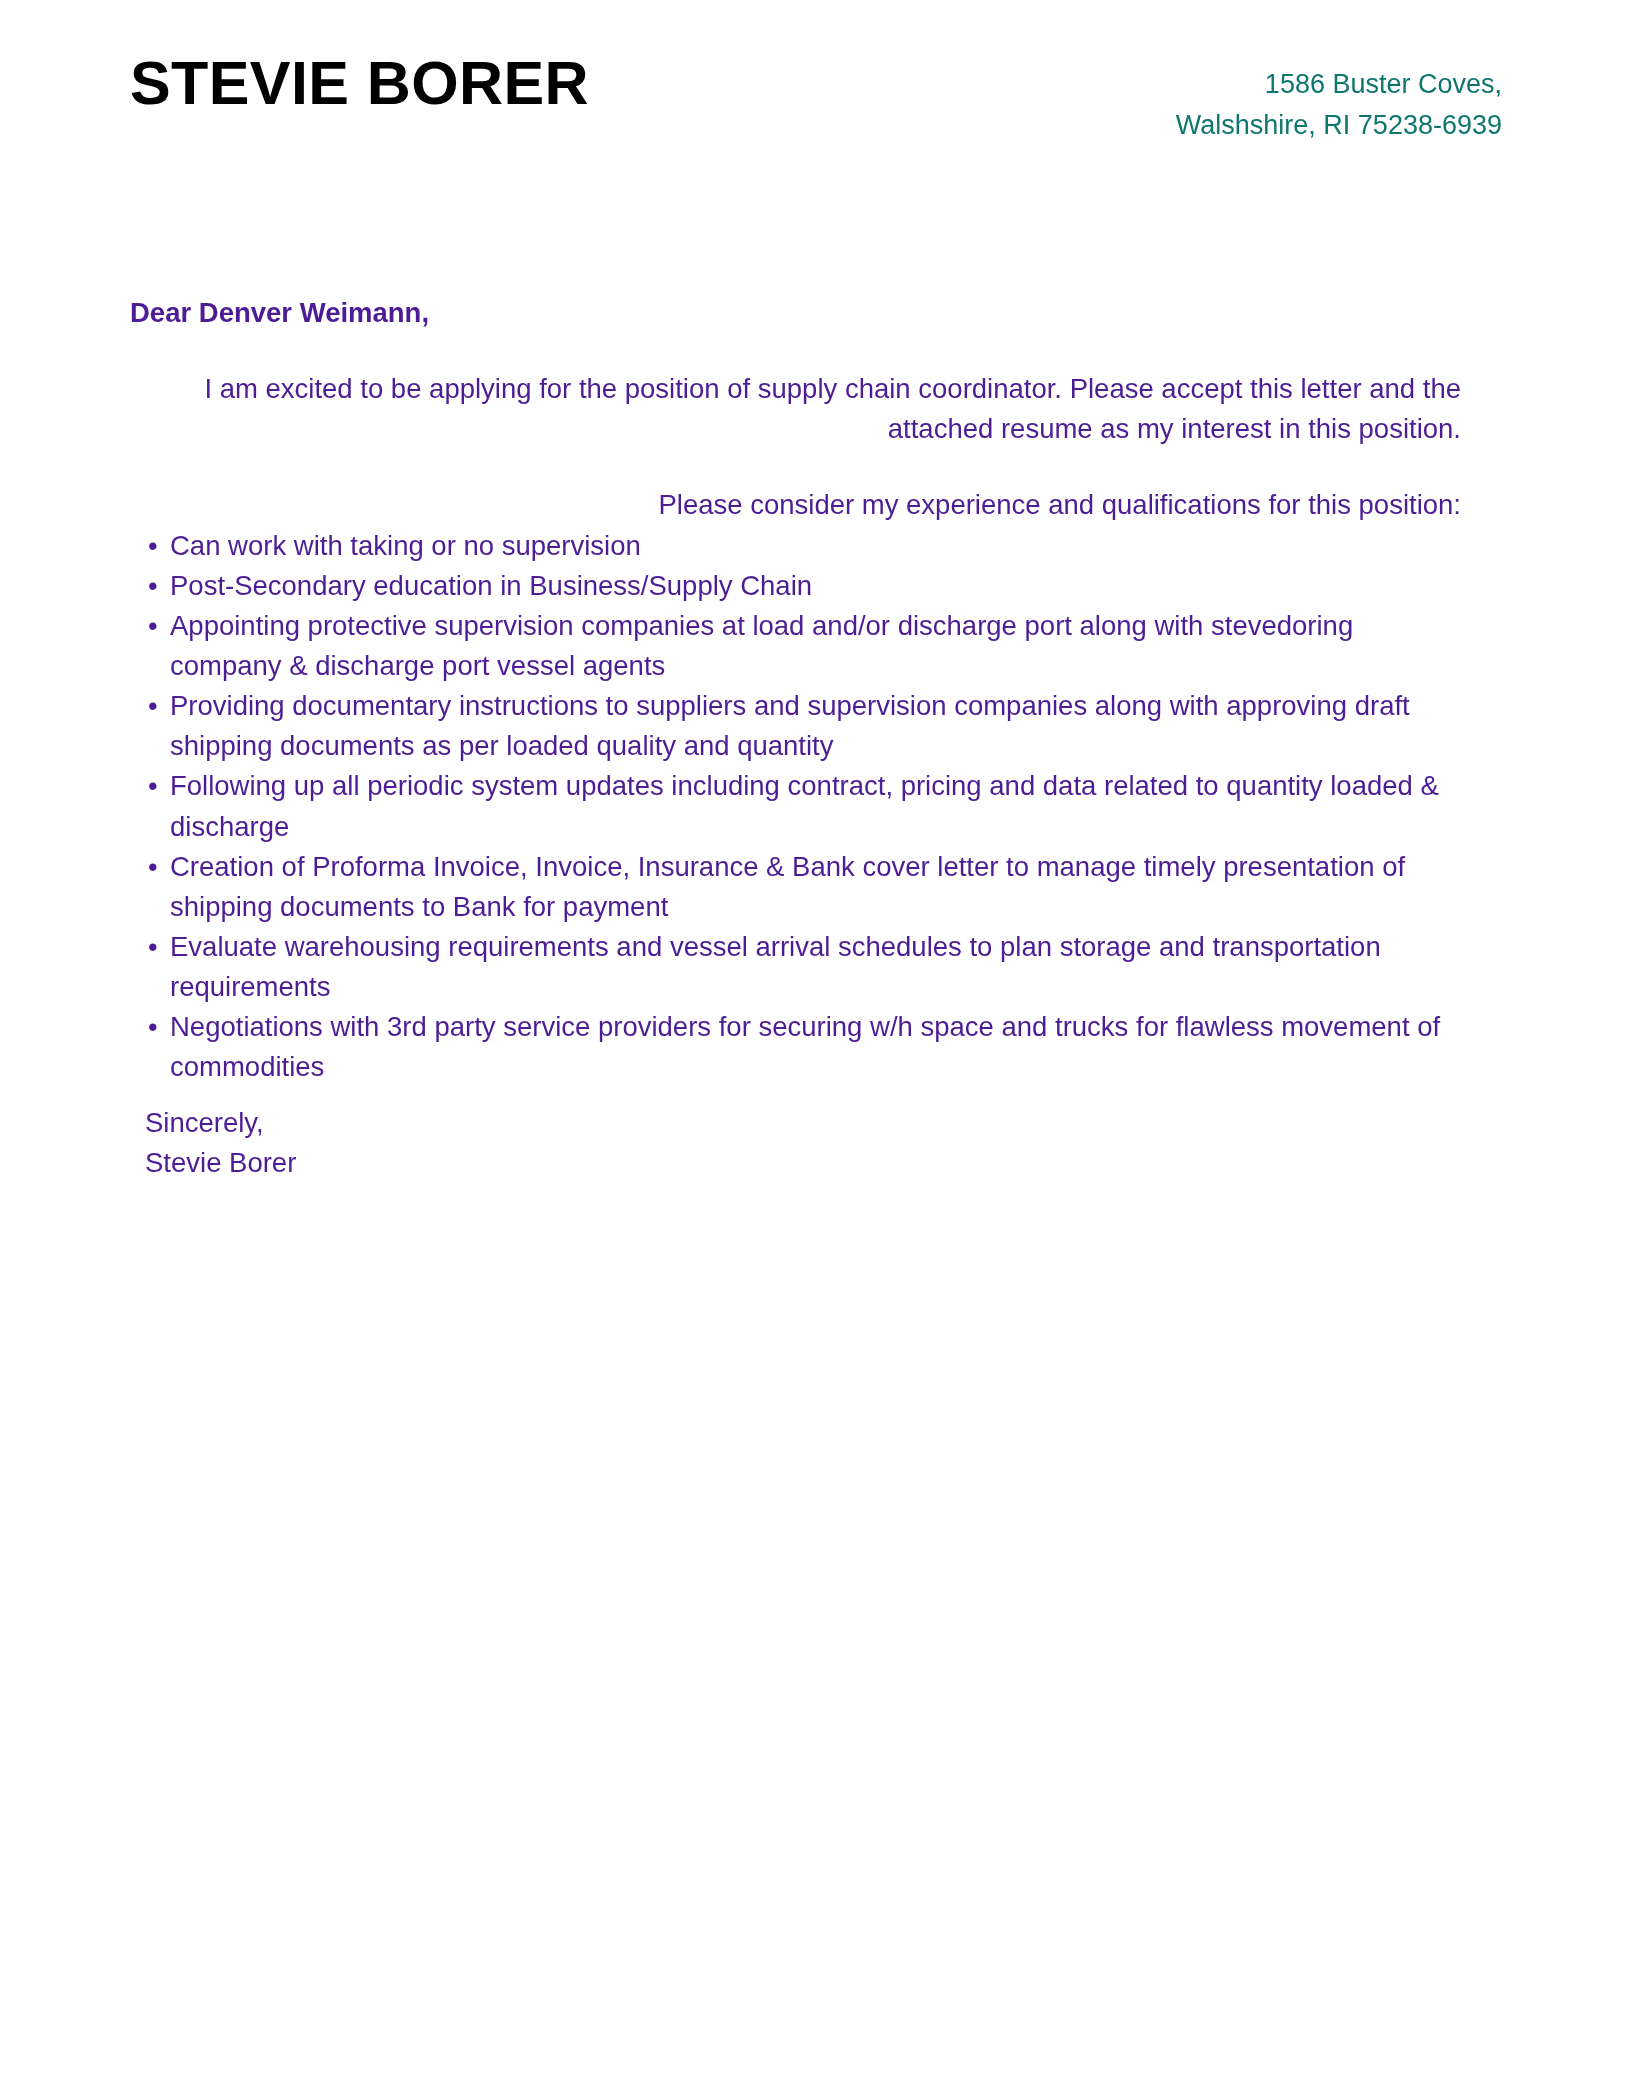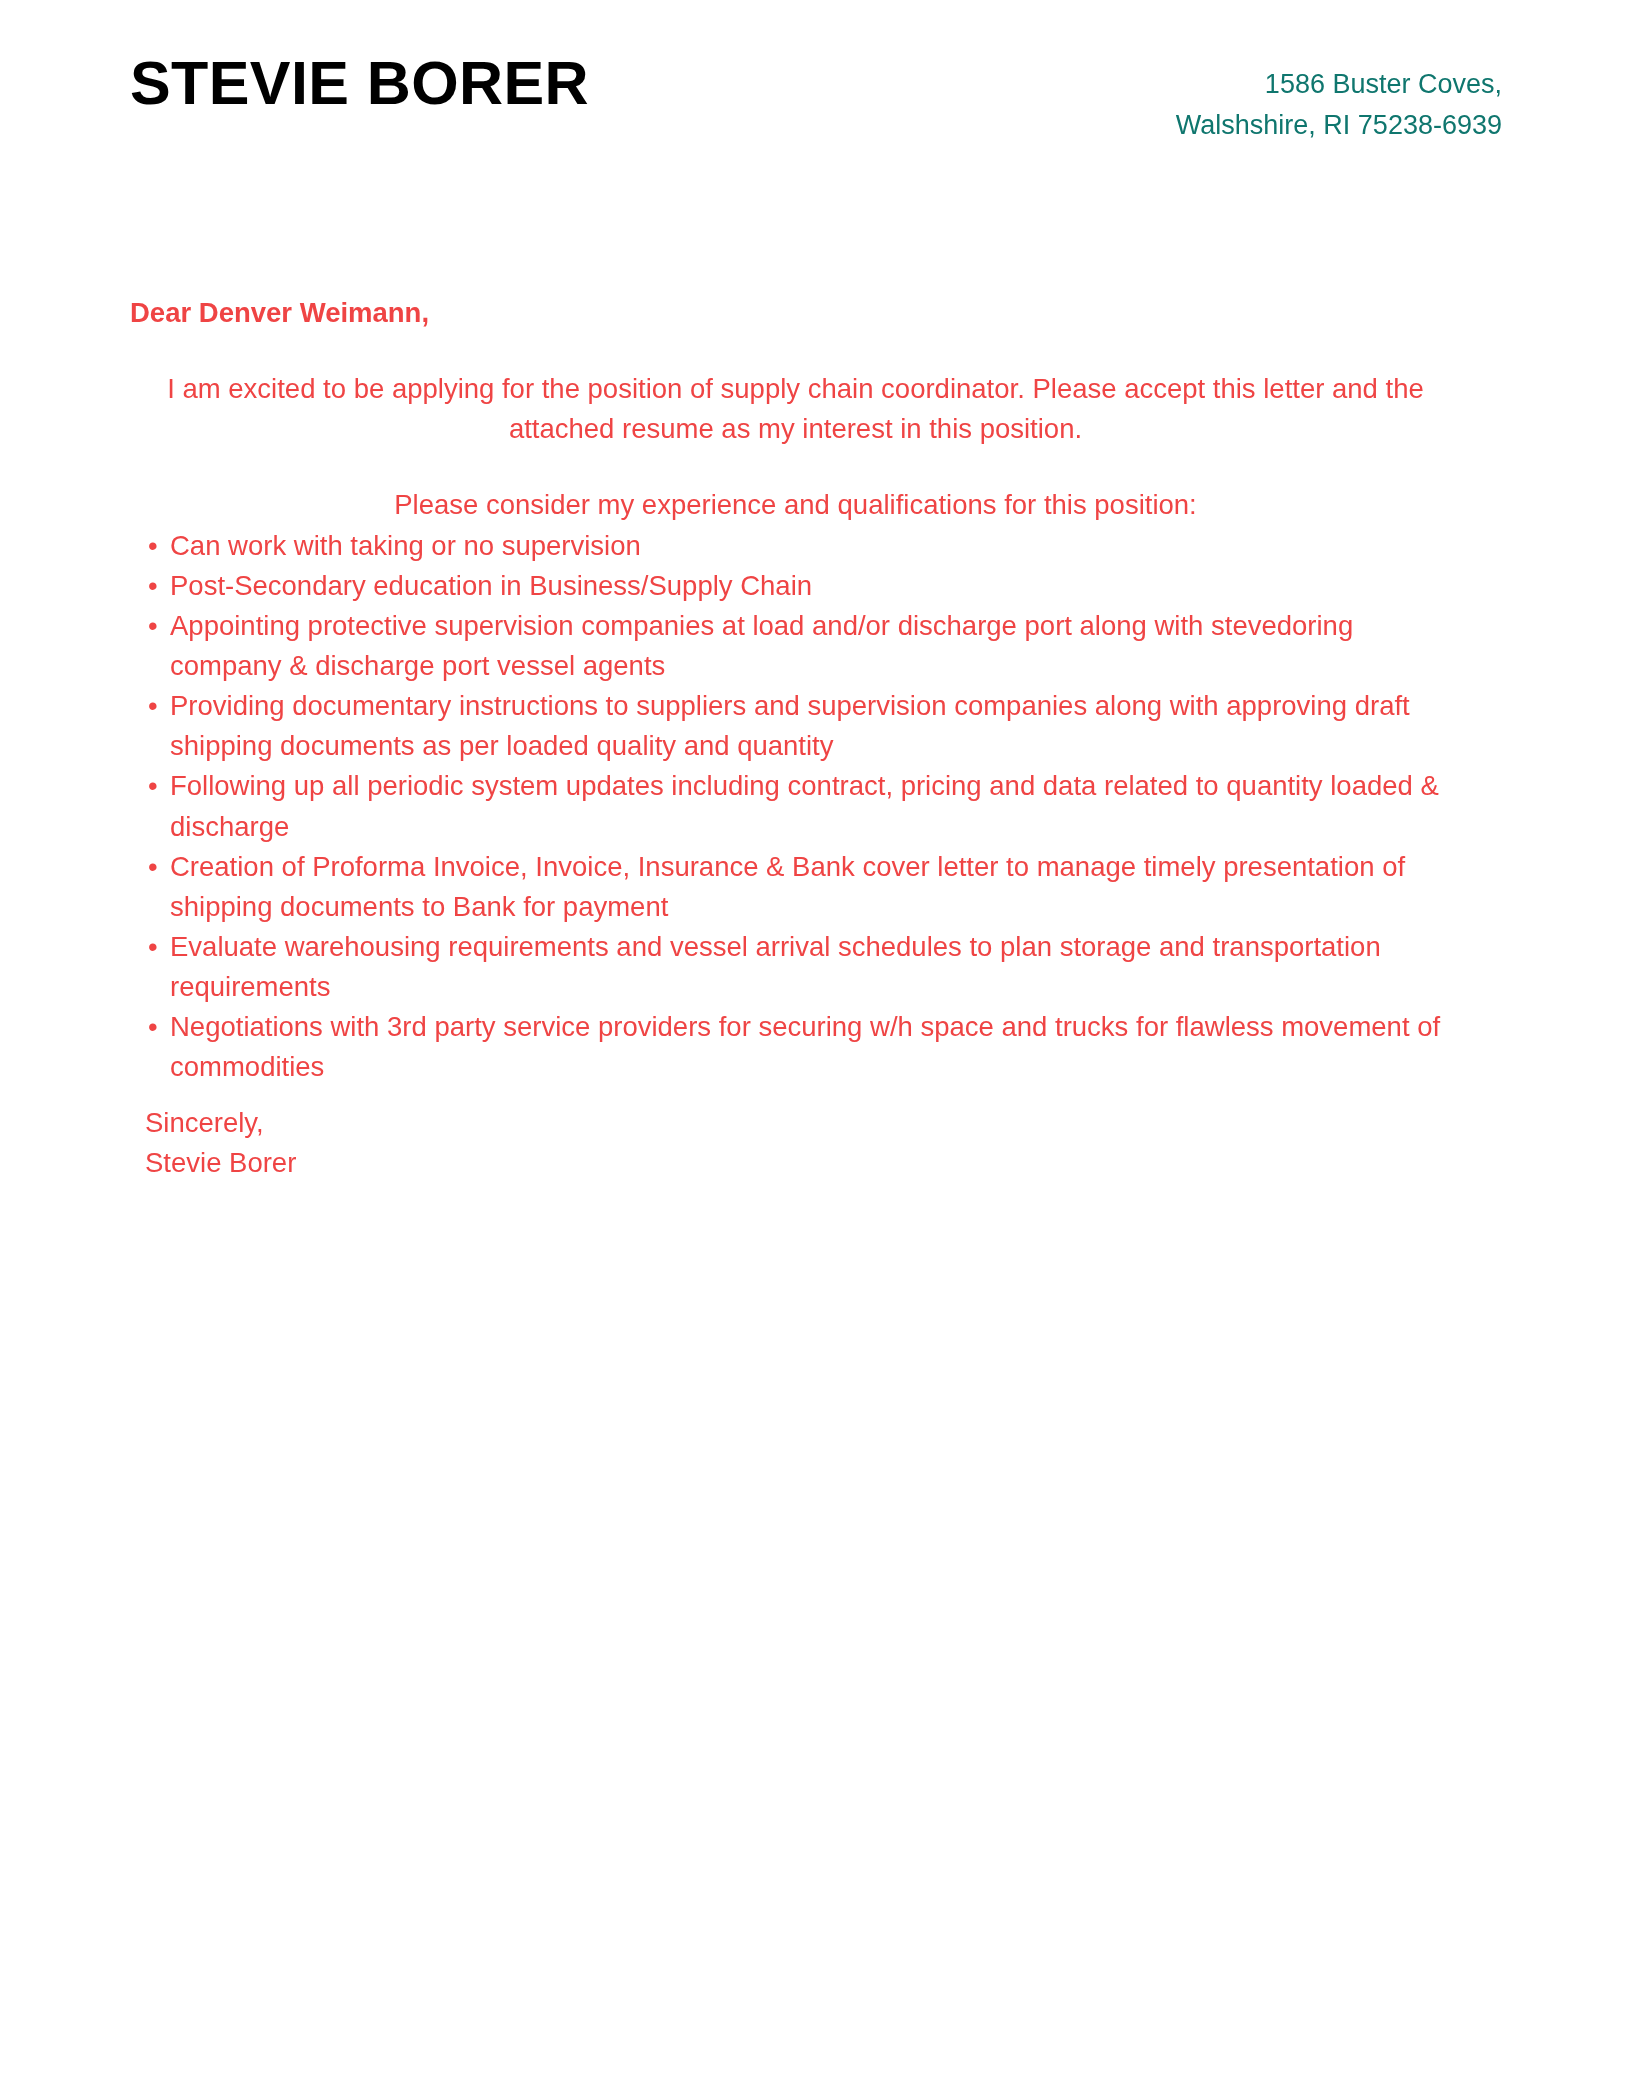--- a/index.html
+++ b/index.html
@@ -65,31 +65,31 @@
     display: block;
     white-space: nowrap;
   }
 
   
   .body-wrap {
     margin-top: 147px;
     width: 1331px;
     font-size: 27.5px;
     line-height: 1.46;
-    color: #ef4444;
+    color: #4c1d95;
   }
   .salutation {
     font-weight: 600;
     font-size: 27.5px;
     margin: 0 0 36px 0;
   }
   .para {
     margin: 0 0 36px 0;
     font-weight: 400;
-    text-align: center;
+    text-align: right;
   }
   .para:last-of-type {
     margin-bottom: 0;
   }
   .bullet-list {
     list-style: none;
     margin: 0 0 0 0;
     padding: 0;
   }
   .bullet-list li {

